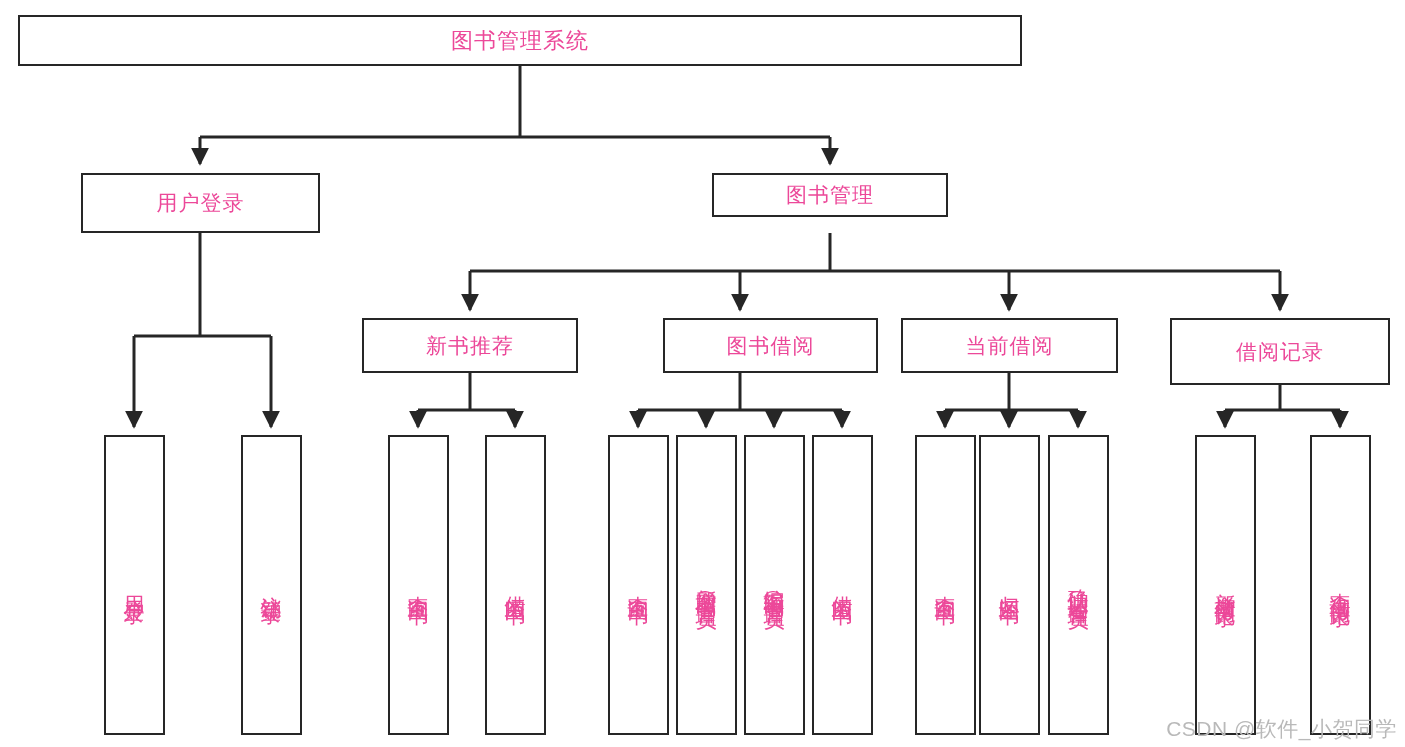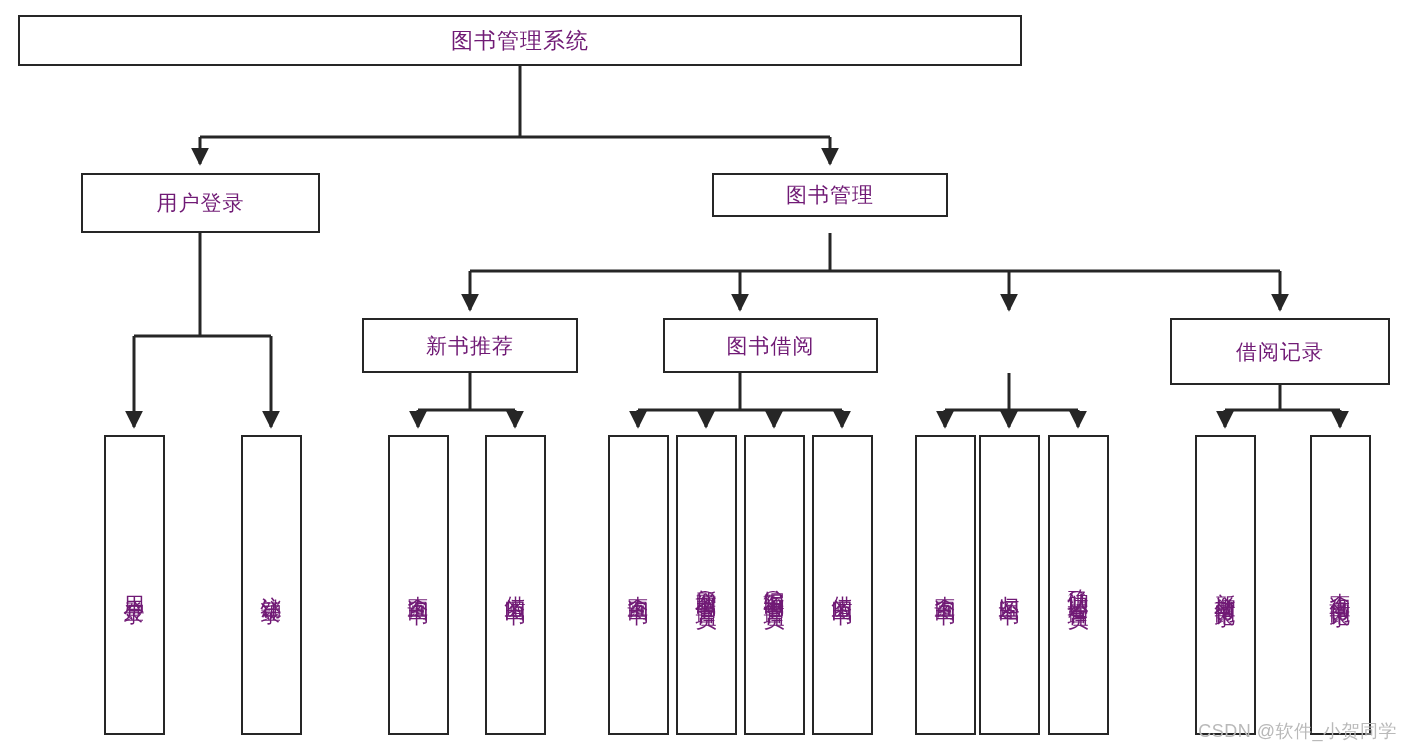--- a/index.html
+++ b/index.html
@@ -13,21 +13,21 @@
   svg.edges{position:absolute;left:0;top:0;width:1405px;height:747px;pointer-events:none;}
 
   .node{
     position:absolute;
     box-sizing:border-box;
     background:#ffffff;
     border:2px solid #262626;
     display:flex;
     align-items:center;
     justify-content:center;
-    color:#701a75;
+    color:#ec4899;
   }
   .node.h{
     font-size:21px;
     letter-spacing:1px;
   }
   .node.root{font-size:22px;}
   .node.v{
     font-size:21px;
     writing-mode:vertical-rl;
     text-orientation:upright;
@@ -36,21 +36,21 @@
     padding:4px 0;
   }
   .node.v > span{
     writing-mode:vertical-rl;
     text-orientation:upright;
   }
   .watermark{
     position:absolute;
     right:8px;
     bottom:4px;
-    font-size:18px;
+    font-size:21px;
     color:#b9b9b9;
     white-space:nowrap;
     letter-spacing:0.5px;
   }
 </style>
 </head>
 <body>
 
 <div id="diagram">
 
@@ -114,20 +114,23 @@
   <div class="node h" style="left:712px;top:173px;width:236px;height:44px;">
     <span>图书管理</span>
   </div>
 
   <div class="node h" style="left:362px;top:318px;width:216px;height:55px;">
     <span>新书推荐</span>
   </div>
   <div class="node h" style="left:663px;top:318px;width:215px;height:55px;">
     <span>图书借阅</span>
   </div>
+  <div class="node h" style="left:901px;top:318px;width:217px;height:55px;">
+    <span>当前借阅</span>
+  </div>
   <div class="node h" style="left:1170px;top:318px;width:220px;height:67px;">
     <span>借阅记录</span>
   </div>
 
   <div class="node v" style="left:104px;top:435px;width:61px;height:300px;">
     <span>用户登录</span>
   </div>
   <div class="node v" style="left:241px;top:435px;width:61px;height:300px;">
     <span>注销登录</span>
   </div>

